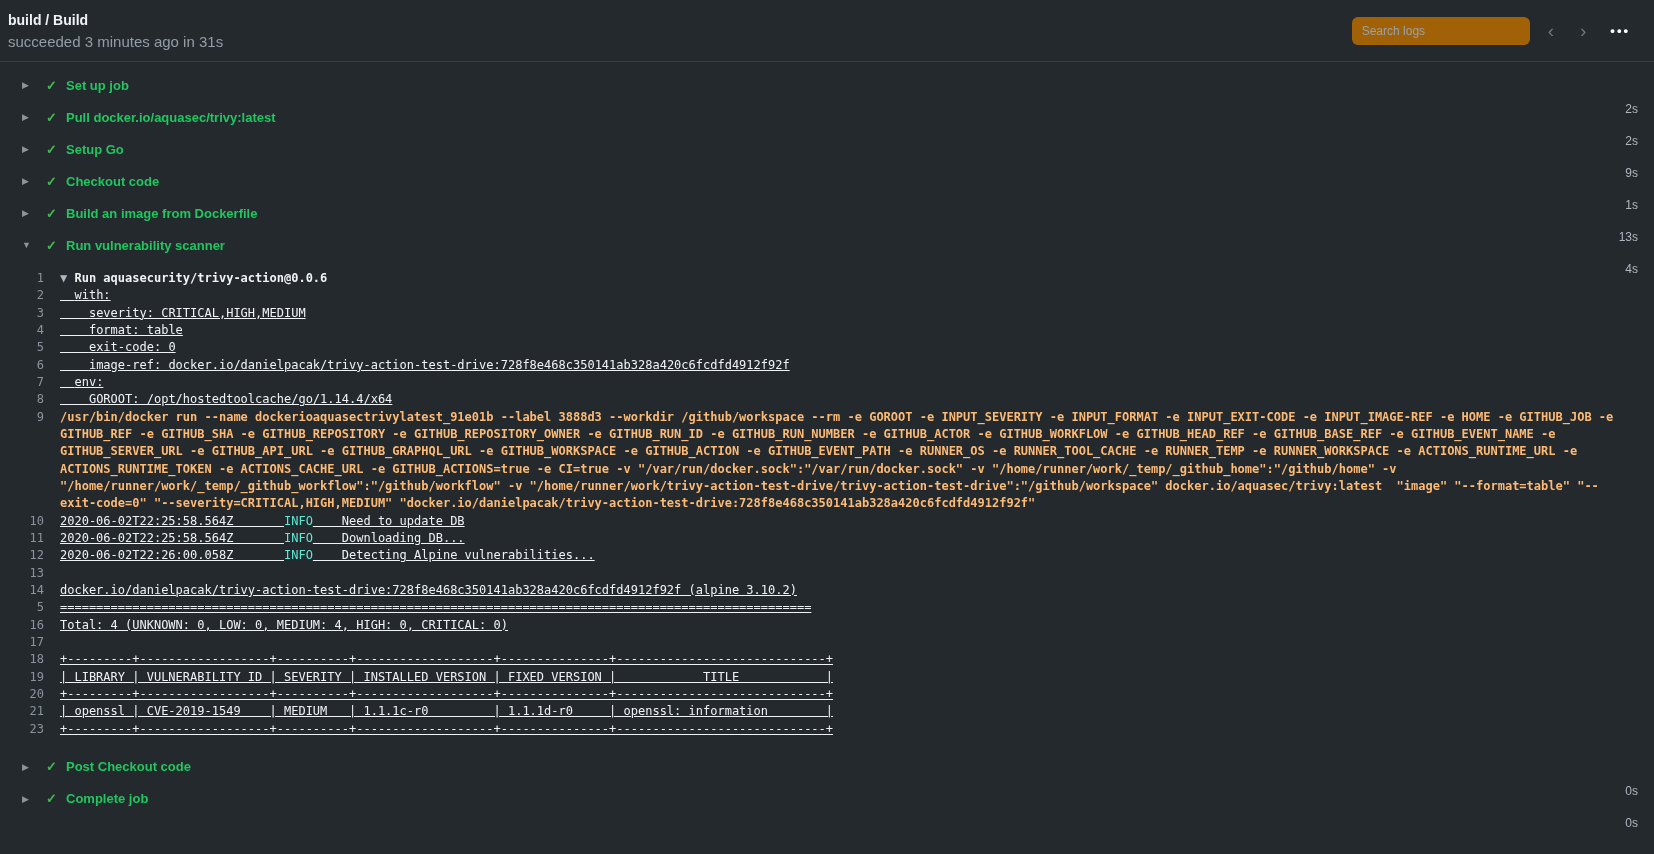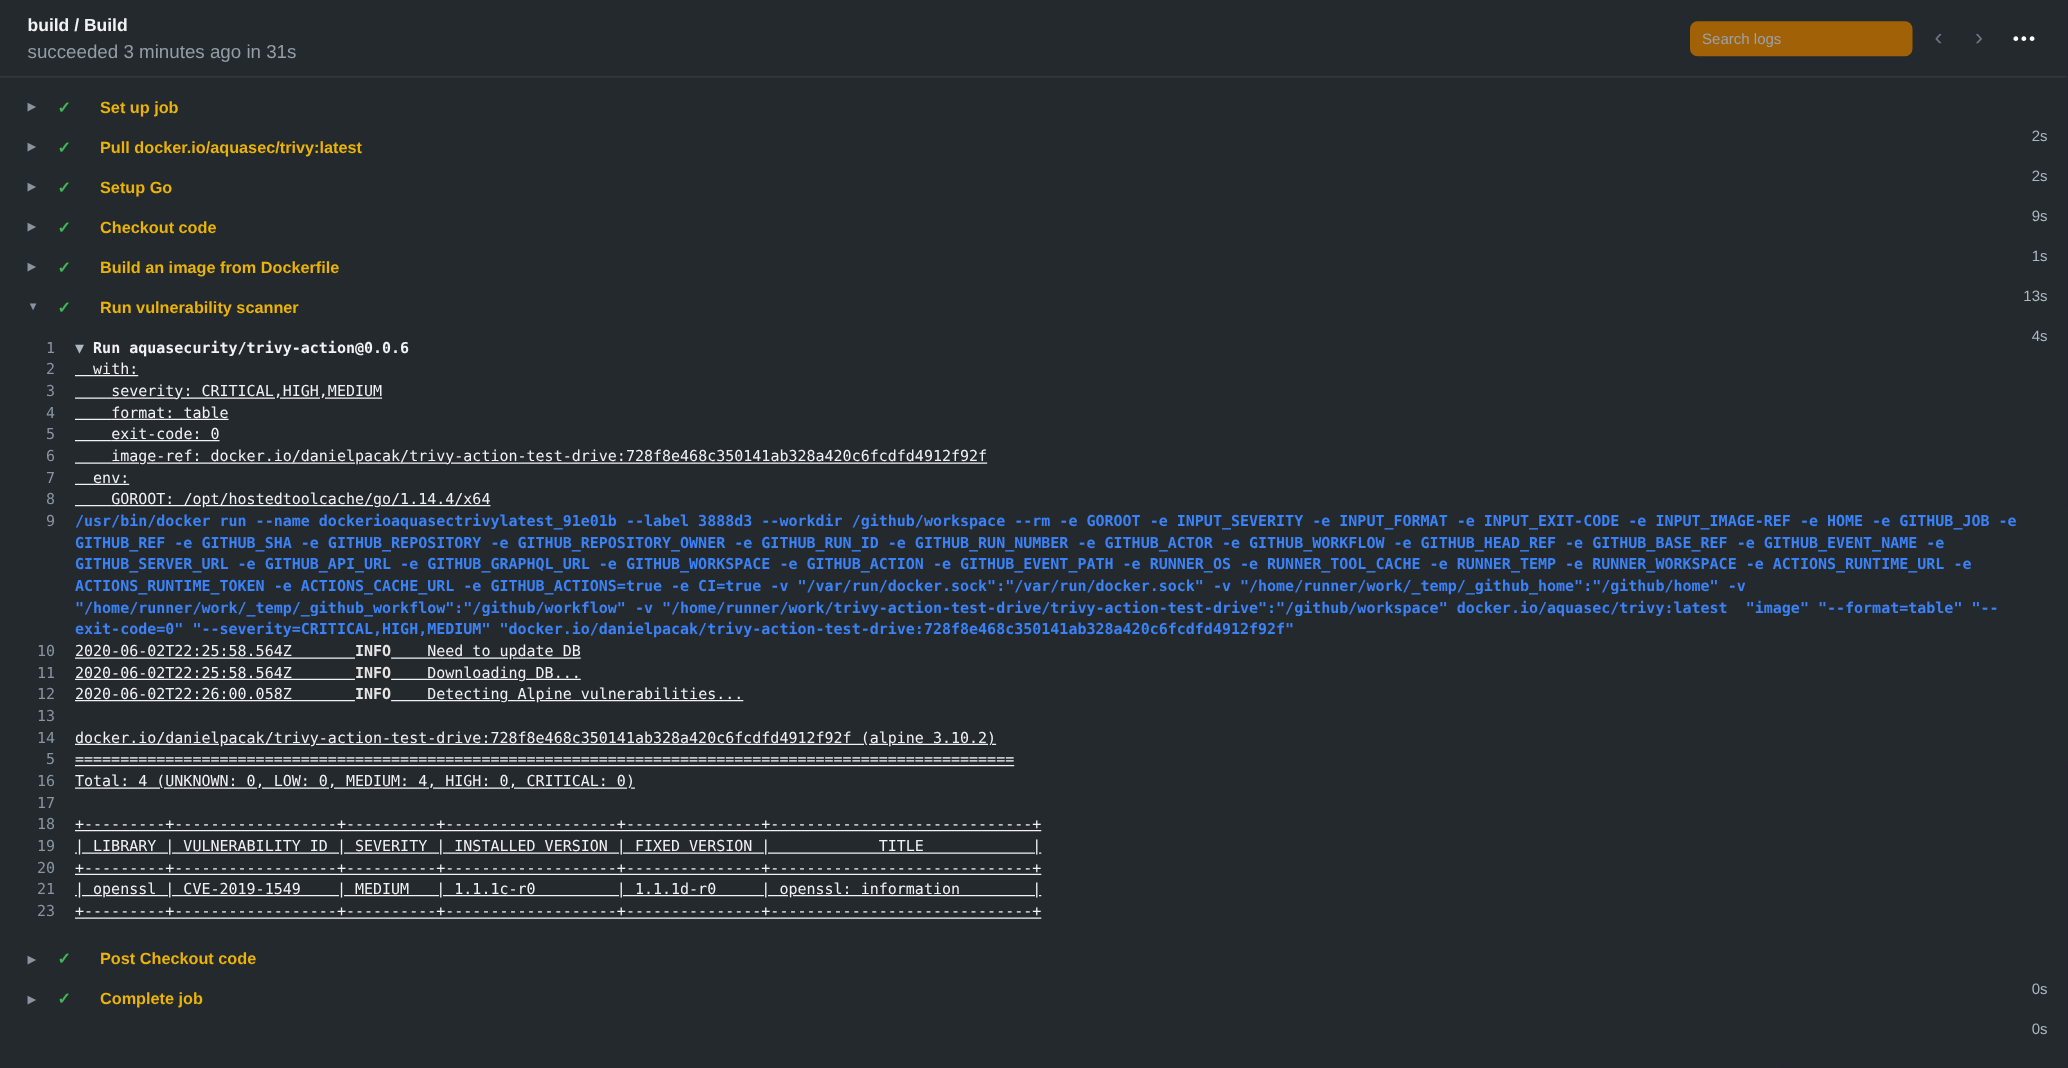--- a/index.html
+++ b/index.html
@@ -4,21 +4,21 @@
 <style>
   * { box-sizing: border-box; }
   html,body { margin:0; padding:0; }
   body {
     width:1654px; height:854px; overflow:hidden;
     background:#24292e;
     font-family:"Liberation Sans", sans-serif;
   }
   
   .hdr {
-    height:62px; padding:0 16px 0 22px;
+    height:62px; padding:0 16px 0 8px;
     display:flex; align-items:center; justify-content:space-between;
     border-bottom:1px solid rgba(255,255,255,0.09);
   }
   .job-title { font-size:14px; color:#f0f3f6; }
   .job-title .crumb { font-weight:600; }
   .job-title .crumb-strong { font-weight:700; }
   .job-status { font-size:15px; color:#959da5; margin-top:5px; }
   .hdr-right { display:flex; align-items:center; gap:10px; }
   .search {
     width:178px; height:28px; border:none; outline:none;
@@ -35,36 +35,36 @@
     color:#ffffff; font-size:13px; font-weight:700; letter-spacing:2px; line-height:28px;
   }
   
   .steps { padding-top:7px; }
   .step-row {
     height:32px; display:flex; align-items:center;
     padding:0 16px 0 22px; cursor:pointer;
   }
   .tri { width:24px; flex:none; color:#8b949e; font-size:9px; }
   .check { width:20px; flex:none; color:#3fb950; font-size:13px; font-weight:700; }
-  .step-label { font-size:13px; font-weight:700; color:#eab308; margin-left:14px; }
+  .step-label { font-size:13px; font-weight:700; color:#22c55e; margin-left:0; }
   .step-duration { margin-left:auto; font-size:12px; color:#afb8c1;margin-top:48px; }
   
   .log {
     font-family:"DejaVu Sans Mono", monospace;
     font-size:12px; line-height:17.33px;
     padding:9px 0 13px 0; color:#f0f3f6;
   }
   .log-line { display:flex; }
   .ln { width:44px; flex:none; text-align:right; color:#8b949e; cursor:pointer; }
   .lt { flex:1; margin-left:16px; padding-right:28px; white-space:pre-wrap; overflow-wrap:break-word; }
   .c-plain { color:#f0f3f6;text-decoration:underline; }
   .c-head  { color:#f0f3f6; font-weight:700; }
   .c-chev  { color:#afb8c1; cursor:pointer; }
-  .c-cmd   { color:#3b82f6; font-weight:700; }
-  .c-info  { color:#e5e5e5; font-weight:700; }
+  .c-cmd   { color:#fdba74; font-weight:700; }
+  .c-info  { color:#5eead4; font-weight:400; }
 </style>
 </head>
 <body>
 
 <header class="hdr">
   <div>
     <div class="job-title">
       <span class="crumb">build / </span><span class="crumb-strong">Build</span>
     </div>
     <div class="job-status">succeeded 3 minutes ago in 31s</div>

